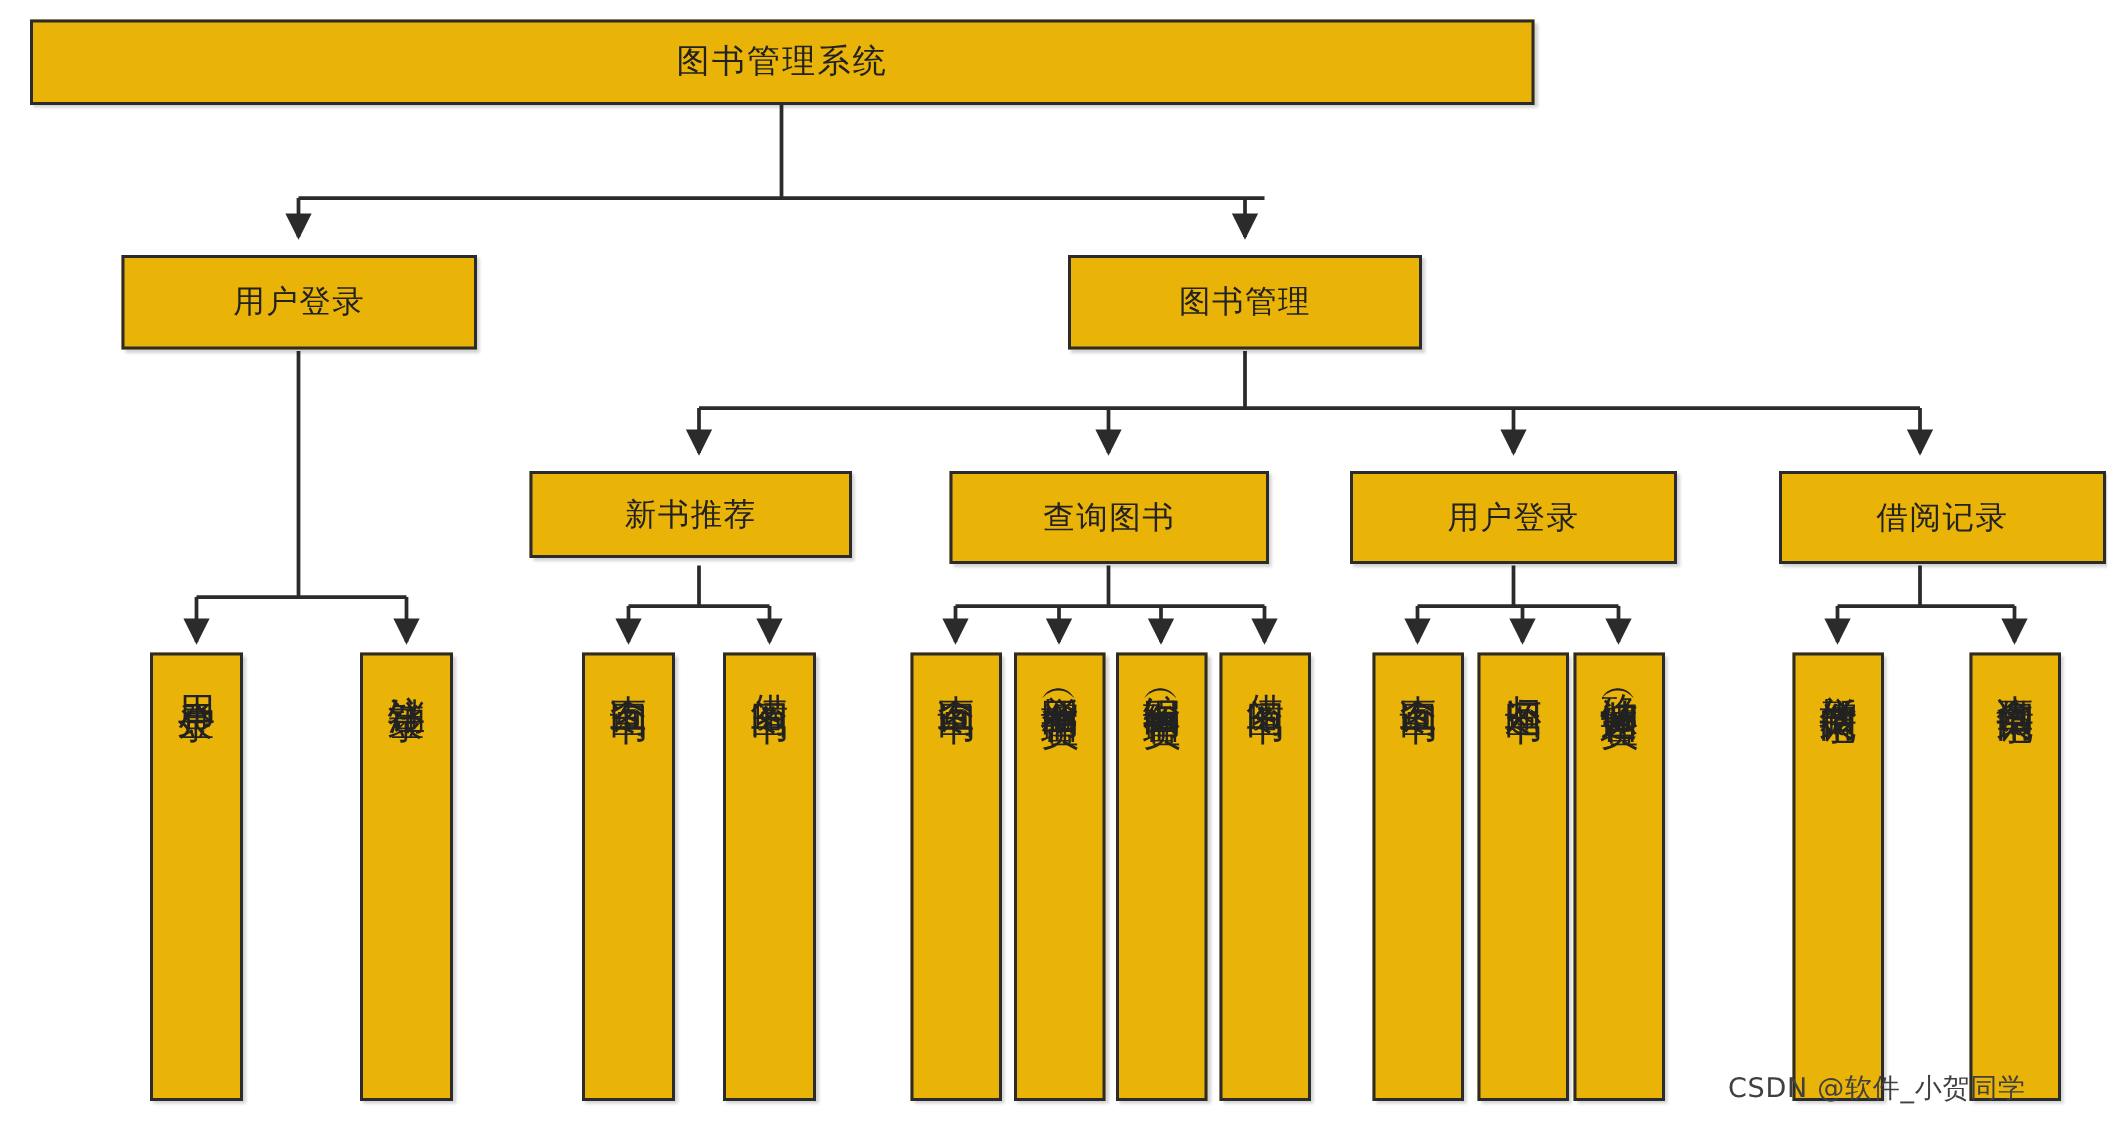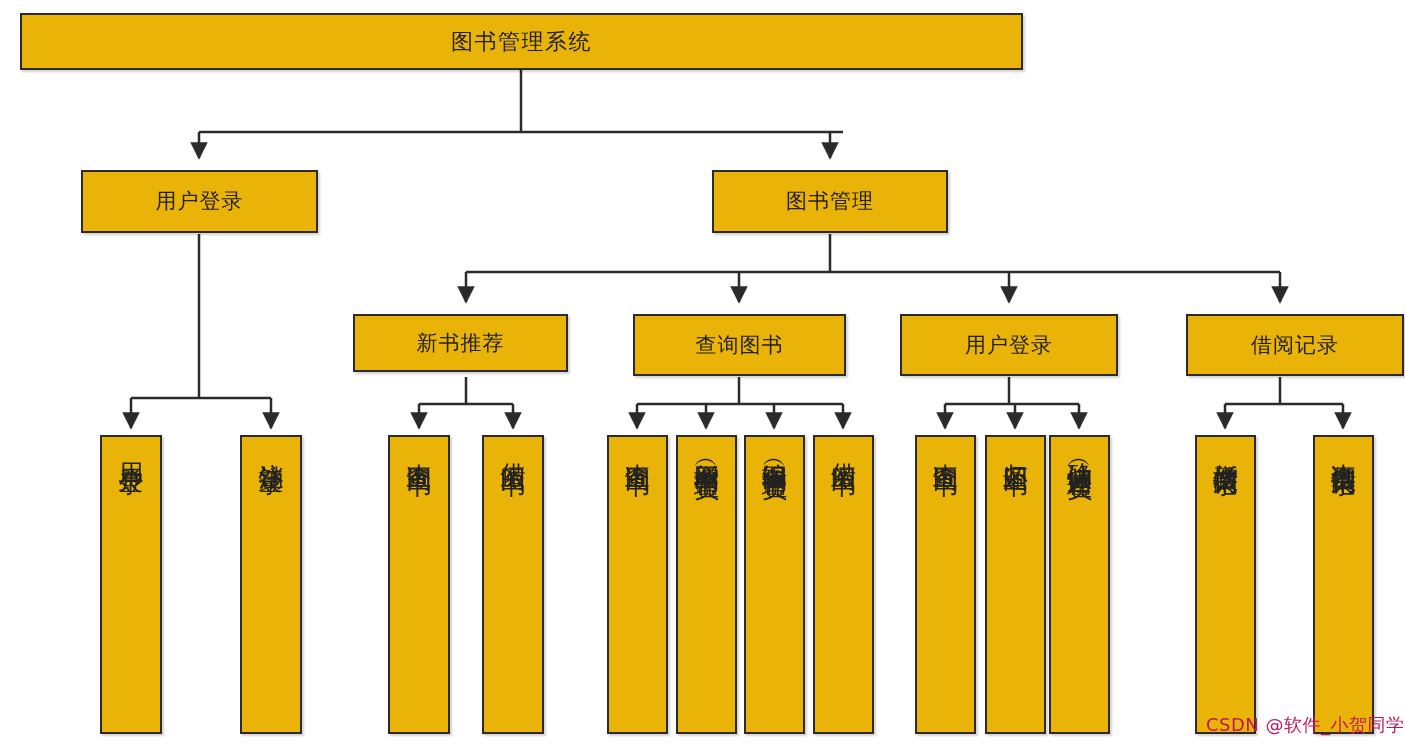--- a/index.html
+++ b/index.html
@@ -64,24 +64,24 @@
     line-height: 1.0;
     letter-spacing: 3px;
     white-space: nowrap;
     text-align: left;
   }
   .node.v.tall .label {
     letter-spacing: 2px;
   }
   .watermark {
     position: absolute;
-    left: 1206px;
+    left: 1152px;
     top: 713px;
     font-size: 18px;
-    color: #be185d;
+    color: #404040;
     letter-spacing: 0.5px;
     white-space: nowrap;
     z-index: 5;
   }
 </style>
 </head>
 <body>
 
 <div id="canvas">
 

